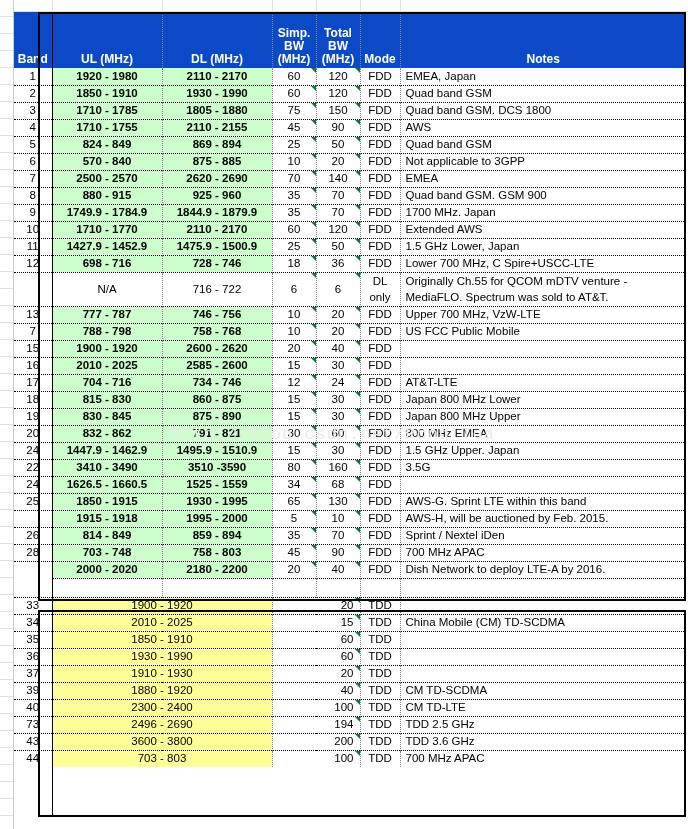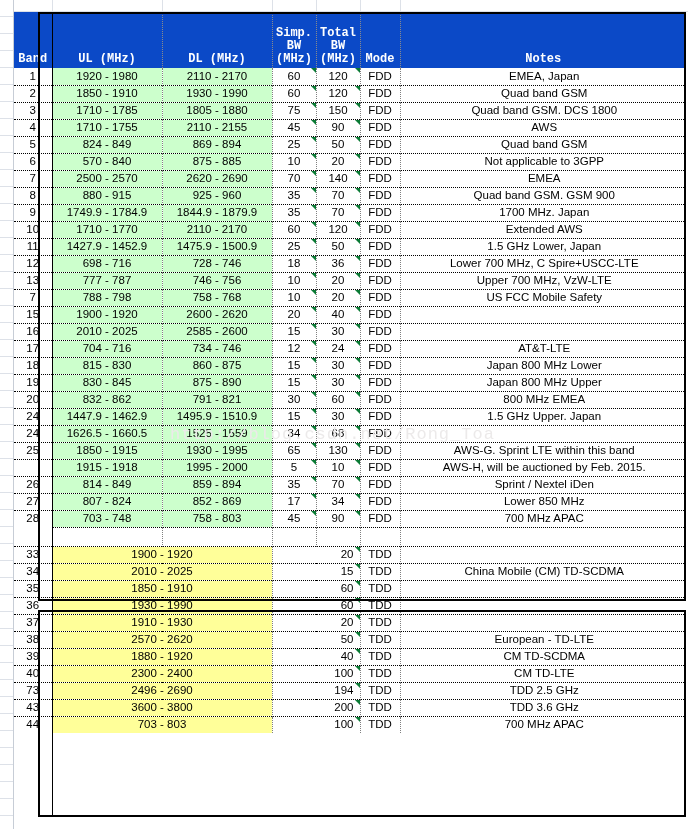--- a/index.html
+++ b/index.html
@@ -60,42 +60,41 @@
     background: #0B49C7;
     color: #ffffff;
     font-weight: bold;
     font-size: 12px;
     text-align: center;
     vertical-align: bottom;
     height: 56px;
     padding: 0 2px 2px 2px;
     border-left: 1px dotted #8a8a8a;
     line-height: 13px;
-    font-family: Liberation Mono, monospace;
   }
   thead th:first-child { border-left: none; text-align: center; }
   thead tr { outline: none; }
 
   tbody td {
     height: 17px;
     padding: 0 3px;
     border-top: 1px dotted #000000;
     border-left: 1px dotted #808080;
     white-space: nowrap;
     overflow: hidden;
     line-height: 15px;
     font-size: 11.5px;
   }
   tbody td:first-child { border-left: none; }
   tbody tr:first-child td { border-top: none; }
 
   .c   { text-align: center; }
   .r   { text-align: right; padding-right: 6px; }
-  .l   { text-align: center; padding-left: 5px; margin-left: 31px; }
-  .green  { background: #CCFFCC; }
+  .l   { text-align: left; padding-left: 5px; margin-left: 31px; }
+  .green  { background: #CCFFCC; font-weight: bold; }
   .yellow { background: #FFFF99; }
   .tall   { height: 34px; line-height: 16px; }
   .two    { white-space: normal; }
   .spacer td { height: 19px; border-top: 1px dotted #000; background: #fff; }
   .spacer td.nb { border-top: none; }
 
   
   .tri { position: relative; }
   .tri::after {
     content: "";
@@ -336,36 +335,51 @@
         <tr>
           <td class="c">12</td>
           <td class="c green">698 - 716</td>
           <td class="c green">728 - 746</td>
           <td class="c tri">18</td>
           <td class="c tri">36</td>
           <td class="c">FDD</td>
           <td class="l">Lower 700 MHz, C Spire+USCC-LTE</td>
         </tr>
         <tr>
+          <td class="tall c"></td>
+          <td class="tall c">N/A</td>
+          <td class="tall c">716 - 722</td>
+          <td class="tall c tri">6</td>
+          <td class="tall c tri">6</td>
+          <td class="tall c two">
+            <div>DL</div>
+            <div>only</div>
+          </td>
+          <td class="tall l two">
+            <div>Originally Ch.55 for QCOM mDTV venture -</div>
+            <div>MediaFLO.  Spectrum was sold to AT&amp;T.</div>
+          </td>
+        </tr>
+        <tr>
           <td class="c">13</td>
           <td class="c green">777 - 787</td>
           <td class="c green">746 - 756</td>
           <td class="c tri">10</td>
           <td class="c tri">20</td>
           <td class="c">FDD</td>
           <td class="l">Upper 700 MHz, VzW-LTE</td>
         </tr>
         <tr>
           <td class="c">7</td>
           <td class="c green">788 - 798</td>
           <td class="c green">758 - 768</td>
           <td class="c tri">10</td>
           <td class="c tri">20</td>
           <td class="c">FDD</td>
-          <td class="l">US FCC Mobile Safety</td>
+          <td class="l">US FCC Public Mobile</td>
         </tr>
         <tr>
           <td class="c">15</td>
           <td class="c green">1900 - 1920</td>
           <td class="c green">2600 - 2620</td>
           <td class="c tri">20</td>
           <td class="c tri">40</td>
           <td class="c">FDD</td>
           <td class="l"></td>
         </tr>
@@ -417,20 +431,29 @@
         <tr>
           <td class="c">24</td>
           <td class="c green">1447.9 - 1462.9</td>
           <td class="c green">1495.9 - 1510.9</td>
           <td class="c tri">15</td>
           <td class="c tri">30</td>
           <td class="c">FDD</td>
           <td class="l">1.5 GHz Upper. Japan</td>
         </tr>
         <tr>
+          <td class="c">22</td>
+          <td class="c green">3410 - 3490</td>
+          <td class="c green">3510 -3590</td>
+          <td class="c tri">80</td>
+          <td class="c tri">160</td>
+          <td class="c">FDD</td>
+          <td class="l">3.5G</td>
+        </tr>
+        <tr>
           <td class="c">24</td>
           <td class="c green">1626.5 - 1660.5</td>
           <td class="c green">1525 - 1559</td>
           <td class="c tri">34</td>
           <td class="c tri">68</td>
           <td class="c">FDD</td>
           <td class="l"></td>
         </tr>
         <tr>
           <td class="c">25</td>
@@ -453,36 +476,36 @@
         <tr>
           <td class="c">26</td>
           <td class="c green">814 - 849</td>
           <td class="c green">859 - 894</td>
           <td class="c tri">35</td>
           <td class="c tri">70</td>
           <td class="c">FDD</td>
           <td class="l">Sprint / Nextel iDen</td>
         </tr>
         <tr>
-          <td class="c">27</td>
-          <td class="c green">807 - 824</td>
-          <td class="c green">852 - 869</td>
-          <td class="c tri">17</td>
-          <td class="c tri">34</td>
-          <td class="c">FDD</td>
-          <td class="l">Lower 850 MHz</td>
-        </tr>
-        <tr>
           <td class="c">28</td>
           <td class="c green">703 - 748</td>
           <td class="c green">758 - 803</td>
           <td class="c tri">45</td>
           <td class="c tri">90</td>
           <td class="c">FDD</td>
           <td class="l">700 MHz APAC</td>
+        </tr>
+        <tr>
+          <td class="c"></td>
+          <td class="c green">2000 - 2020</td>
+          <td class="c green">2180 - 2200</td>
+          <td class="c tri">20</td>
+          <td class="c tri">40</td>
+          <td class="c">FDD</td>
+          <td class="l">Dish Network to deploy LTE-A by 2016.</td>
         </tr>
         <tr class="spacer">
           <td class="nb"></td>
           <td></td>
           <td></td>
           <td></td>
           <td></td>
           <td></td>
           <td></td>
         </tr>
@@ -515,27 +538,20 @@
           <td class="l"></td>
         </tr>
         <tr>
           <td class="c">37</td>
           <td class="c yellow" colspan="2">1910 - 1930</td>
           <td class="r tri" colspan="2">20</td>
           <td class="c">TDD</td>
           <td class="l"></td>
         </tr>
         <tr>
-          <td class="c">38</td>
-          <td class="c yellow" colspan="2">2570 - 2620</td>
-          <td class="r tri" colspan="2">50</td>
-          <td class="c">TDD</td>
-          <td class="l">European - TD-LTE</td>
-        </tr>
-        <tr>
           <td class="c">39</td>
           <td class="c yellow" colspan="2">1880 - 1920</td>
           <td class="r tri" colspan="2">40</td>
           <td class="c">TDD</td>
           <td class="l">CM TD-SCDMA</td>
         </tr>
         <tr>
           <td class="c">40</td>
           <td class="c yellow" colspan="2">2300 - 2400</td>
           <td class="r tri" colspan="2">100</td>

